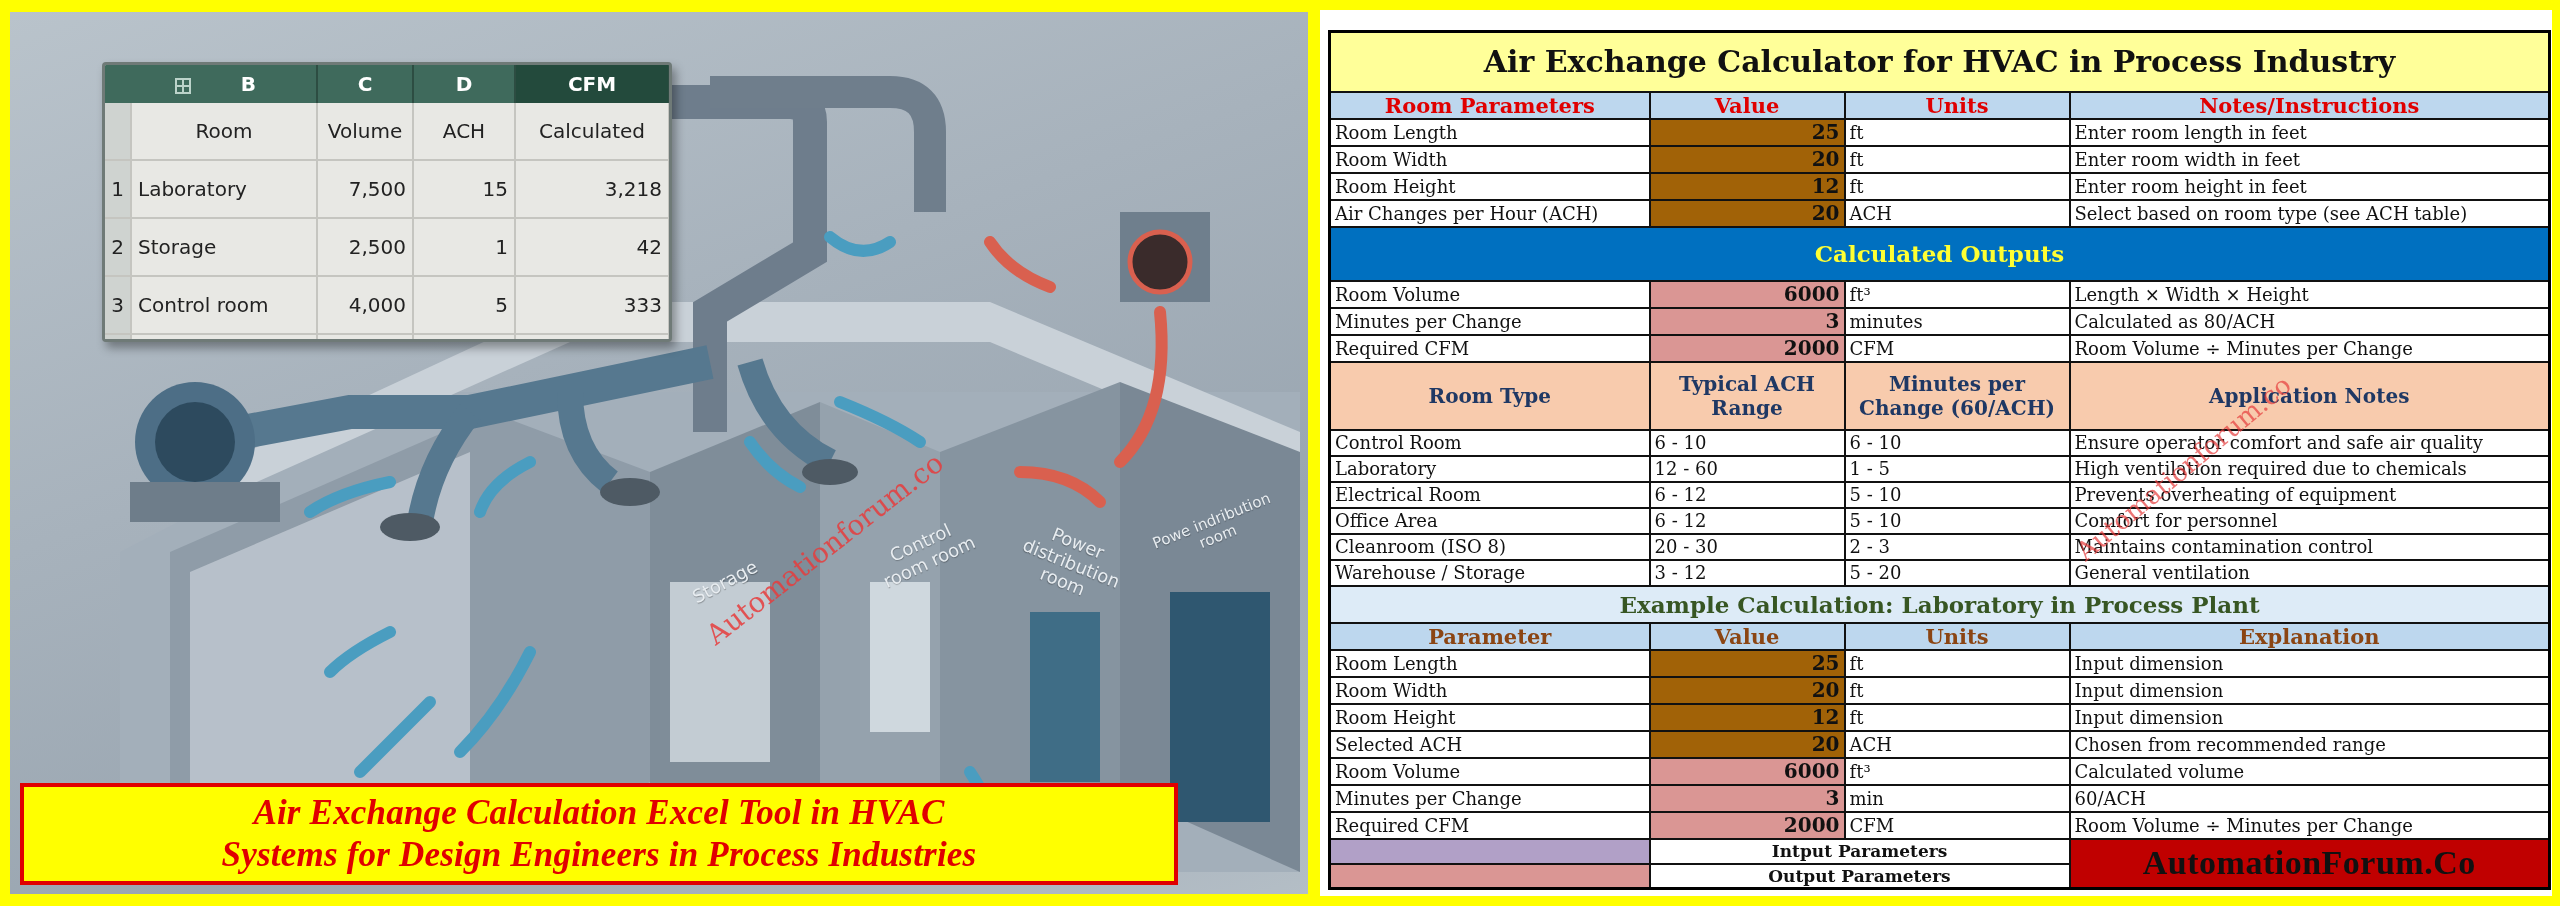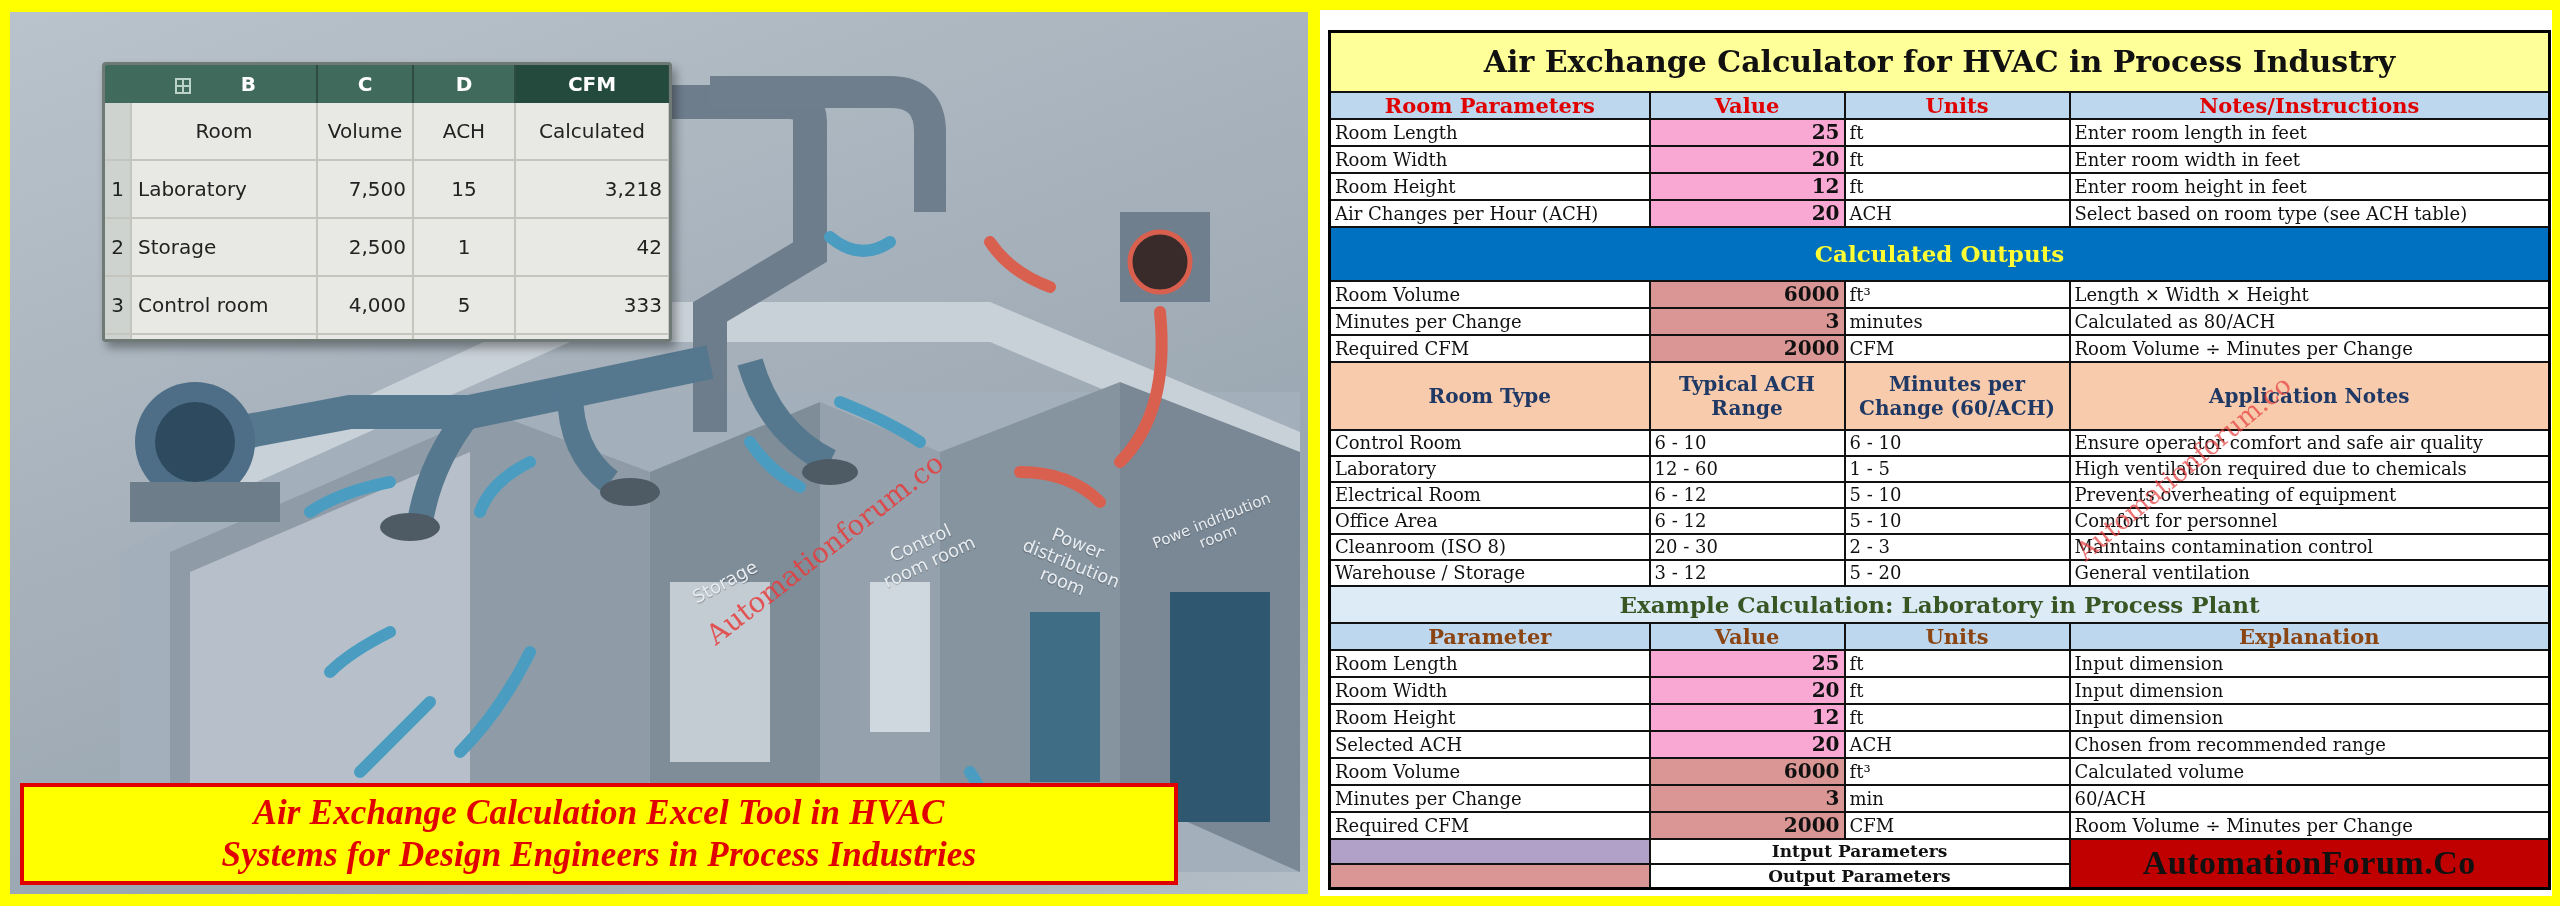--- a/index.html
+++ b/index.html
@@ -24,21 +24,21 @@
     background: #3f6a5c; color: #fff; font-weight: 600; font-size: 20px; height: 38px;
     border-right: 2px solid #2d4d42;
   }
   .excel-grid th.cfm-col { background: #234a3c; }
   .excel-grid td {
     font-size: 20px; color: #222; height: 38px; border-right: 2px solid #c5c5c0;
     border-bottom: 2px solid #c5c5c0; padding: 16px 6px;
   }
   .excel-grid td.rownum { background: #cfd3d0; text-align: center; width: 26px; padding: 0; }
   .excel-grid td.num { text-align: right; }
-  .excel-grid td.ctr { text-align: center; }
+  .excel-grid td.ctr { text-align: right; }
   .excel-grid tr.subhead td { text-align: center; }
   .excel-grid tr.tall td { height: 62px; vertical-align: top; padding-top: 4px; }
   .grid-icon { display: inline-block; width: 16px; height: 16px; border: 2px solid #bcd3ca; position: relative; vertical-align: middle; margin-right: 50px; }
   .grid-icon::before { content: ""; position: absolute; left: 5px; top: -2px; width: 2px; height: 16px; background: #bcd3ca; }
   .grid-icon::after { content: ""; position: absolute; left: -2px; top: 5px; width: 16px; height: 2px; background: #bcd3ca; }
 
   .room-label {
     position: absolute; color: #e8edf1; font-family: "DejaVu Sans", sans-serif; font-size: 18px;
     text-align: center; line-height: 1.15; text-shadow: 0 1px 1px rgba(0,0,0,0.3);
   }
@@ -65,21 +65,21 @@
     border-collapse: collapse; table-layout: fixed; border: 3px solid #000; margin-top: 12px;
   }
   .calc td, .calc th { border: 2px solid #111; padding: 0 4px; font-size: 18px; color: #111; height: 27px; white-space: nowrap; overflow: hidden; }
   .calc col.c1 { width: 320px; } .calc col.c2 { width: 195px; } .calc col.c3 { width: 225px; } .calc col.c4 { width: 480px; }
   .title-cell { background: #ffff99; height: 60px !important; text-align: center; font-weight: bold; color: #e00000; font-size: 30px !important; }
   .hdr-blue th { background: #bdd7ee; color: #e00000; font-weight: bold; font-size: 21px; text-align: center; }
   .hdr-blue.brown th { color: #8b4513; }
   .band-blue td { background: #0070c0; color: #ffff33; text-align: center; font-weight: bold; font-size: 23px !important; height: 54px !important; }
   .band-light td { background: #ddebf7; color: #375623; text-align: center; font-weight: bold; font-size: 23px !important; height: 37px !important; }
   .hdr-peach th { background: #f8cbad; color: #1f3864; font-weight: bold; font-size: 20px; text-align: center; height: 68px; line-height: 1.2; white-space: normal; }
-  .in-val { background: #f9a8d4; color: #22e5ff; text-align: right; font-weight: bold; font-size: 20px !important; }
+  .in-val { background: #a16207; color: #22e5ff; text-align: right; font-weight: bold; font-size: 20px !important; }
   .out-val { background: #da9694; color: #7cf08f; text-align: right; font-weight: bold; font-size: 20px !important; }
   .rt td { height: 26px; }
   .legend-in { background: #b1a0c7; }
   .legend-out { background: #da9694; }
   .legend-label-in { text-align: center; color: #e00000; font-weight: bold; font-size: 17px !important; height: 25px !important; border-radius: 7px; }
   .legend-label-out { text-align: center; color: #00a050; font-weight: bold; font-size: 17px !important; height: 25px !important; }
   .brand-cell { background: #c00000; color: #fff; text-align: center; font-weight: bold; font-size: 34px !important; font-family: "Liberation Serif", serif; letter-spacing: 0.5px; }
   .rt-watermark {
     position: absolute; color: rgba(230,60,60,0.7); font-size: 26px; font-family: "DejaVu Serif", serif;
     transform: rotate(-40deg); transform-origin: left center; white-space: nowrap;

